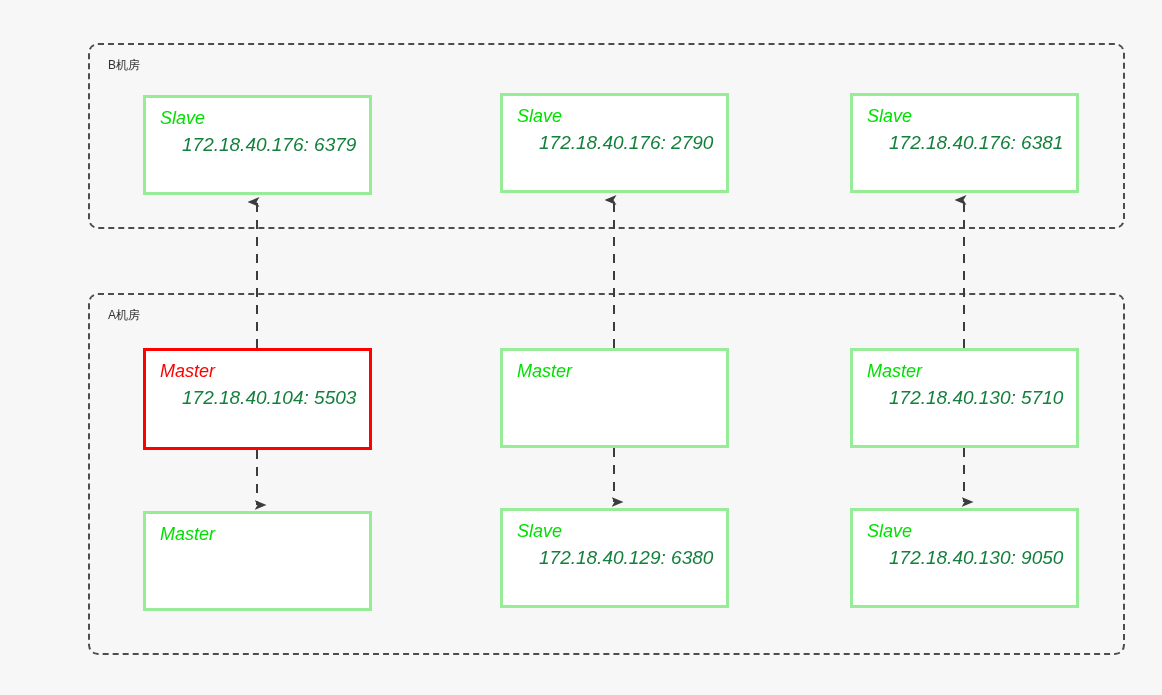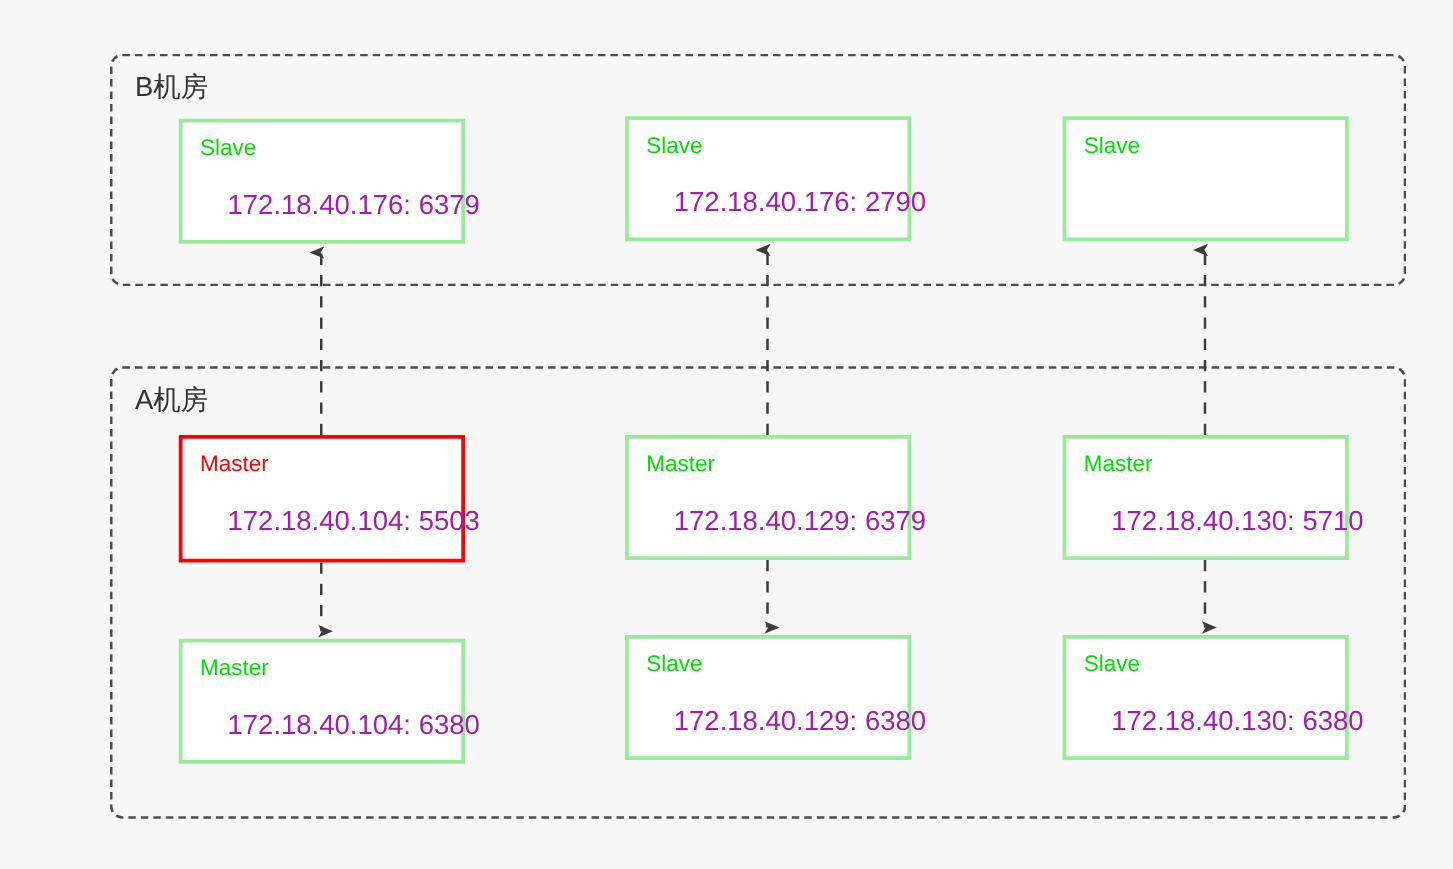--- a/index.html
+++ b/index.html
@@ -24,21 +24,21 @@
     position: absolute;
     border: 2px dashed #4d4d4d;
     border-radius: 10px;
     background: transparent;
     box-sizing: border-box;
   }
   .zone-label {
     position: absolute;
     top: 14px;
     left: 18px;
-    font-size: 22px;
+    font-size: 12px;
     color: #333333;
     line-height: 1;
     white-space: nowrap;
   }
   #zone-b { left: 88px;  top: 43px;  width: 1037px; height: 186px; }
   #zone-a { left: 88px;  top: 293px; width: 1037px; height: 362px; }
 
   
   #links {
     position: absolute;
@@ -47,38 +47,39 @@
     pointer-events: none;
   }
 
   
   .node {
     position: absolute;
     box-sizing: border-box;
     background: #ffffff;
     border: 3px solid #97ed97;
     padding: 9px 14px 0 14px;
+    font-style: italic;
   }
   .node.is-primary {
     border: 3px solid #ff0000;
   }
   .node-role {
     font-size: 18px;
     color: #00e000;
     line-height: 1.25;
     white-space: nowrap;
   }
   .node.is-primary .node-role {
     color: #ff0000;
   }
   .node-addr {
-    font-size: 22px;
-    color: #a21caf;
+    font-size: 19px;
+    color: #15803d;
     line-height: 1.3;
-    margin-top: 20px;
+    margin-top: 3px;
     padding-left: 22px;
     white-space: nowrap;
   }
 
   
   #node-b1 { left: 143px; top: 95px;  width: 229px; height: 100px; }
   #node-b2 { left: 500px; top: 93px;  width: 229px; height: 100px; }
   #node-b3 { left: 850px; top: 93px;  width: 229px; height: 100px; }
 
   #node-a1 { left: 143px; top: 348px; width: 229px; height: 102px; }
@@ -124,41 +125,40 @@
   <div class="node" id="node-b1">
     <div class="node-role">Slave</div>
     <div class="node-addr">172.18.40.176: 6379</div>
   </div>
   <div class="node" id="node-b2">
     <div class="node-role">Slave</div>
     <div class="node-addr">172.18.40.176: 2790</div>
   </div>
   <div class="node" id="node-b3">
     <div class="node-role">Slave</div>
+    <div class="node-addr">172.18.40.176: 6381</div>
   </div>
 
   <div class="node is-primary" id="node-a1">
     <div class="node-role">Master</div>
     <div class="node-addr">172.18.40.104: 5503</div>
   </div>
   <div class="node" id="node-a2">
     <div class="node-role">Master</div>
-    <div class="node-addr">172.18.40.129: 6379</div>
   </div>
   <div class="node" id="node-a3">
     <div class="node-role">Master</div>
     <div class="node-addr">172.18.40.130: 5710</div>
   </div>
 
   <div class="node" id="node-c1">
     <div class="node-role">Master</div>
-    <div class="node-addr">172.18.40.104: 6380</div>
   </div>
   <div class="node" id="node-c2">
     <div class="node-role">Slave</div>
     <div class="node-addr">172.18.40.129: 6380</div>
   </div>
   <div class="node" id="node-c3">
     <div class="node-role">Slave</div>
-    <div class="node-addr">172.18.40.130: 6380</div>
+    <div class="node-addr">172.18.40.130: 9050</div>
   </div>
 
 </div>
 
 </body></html>

